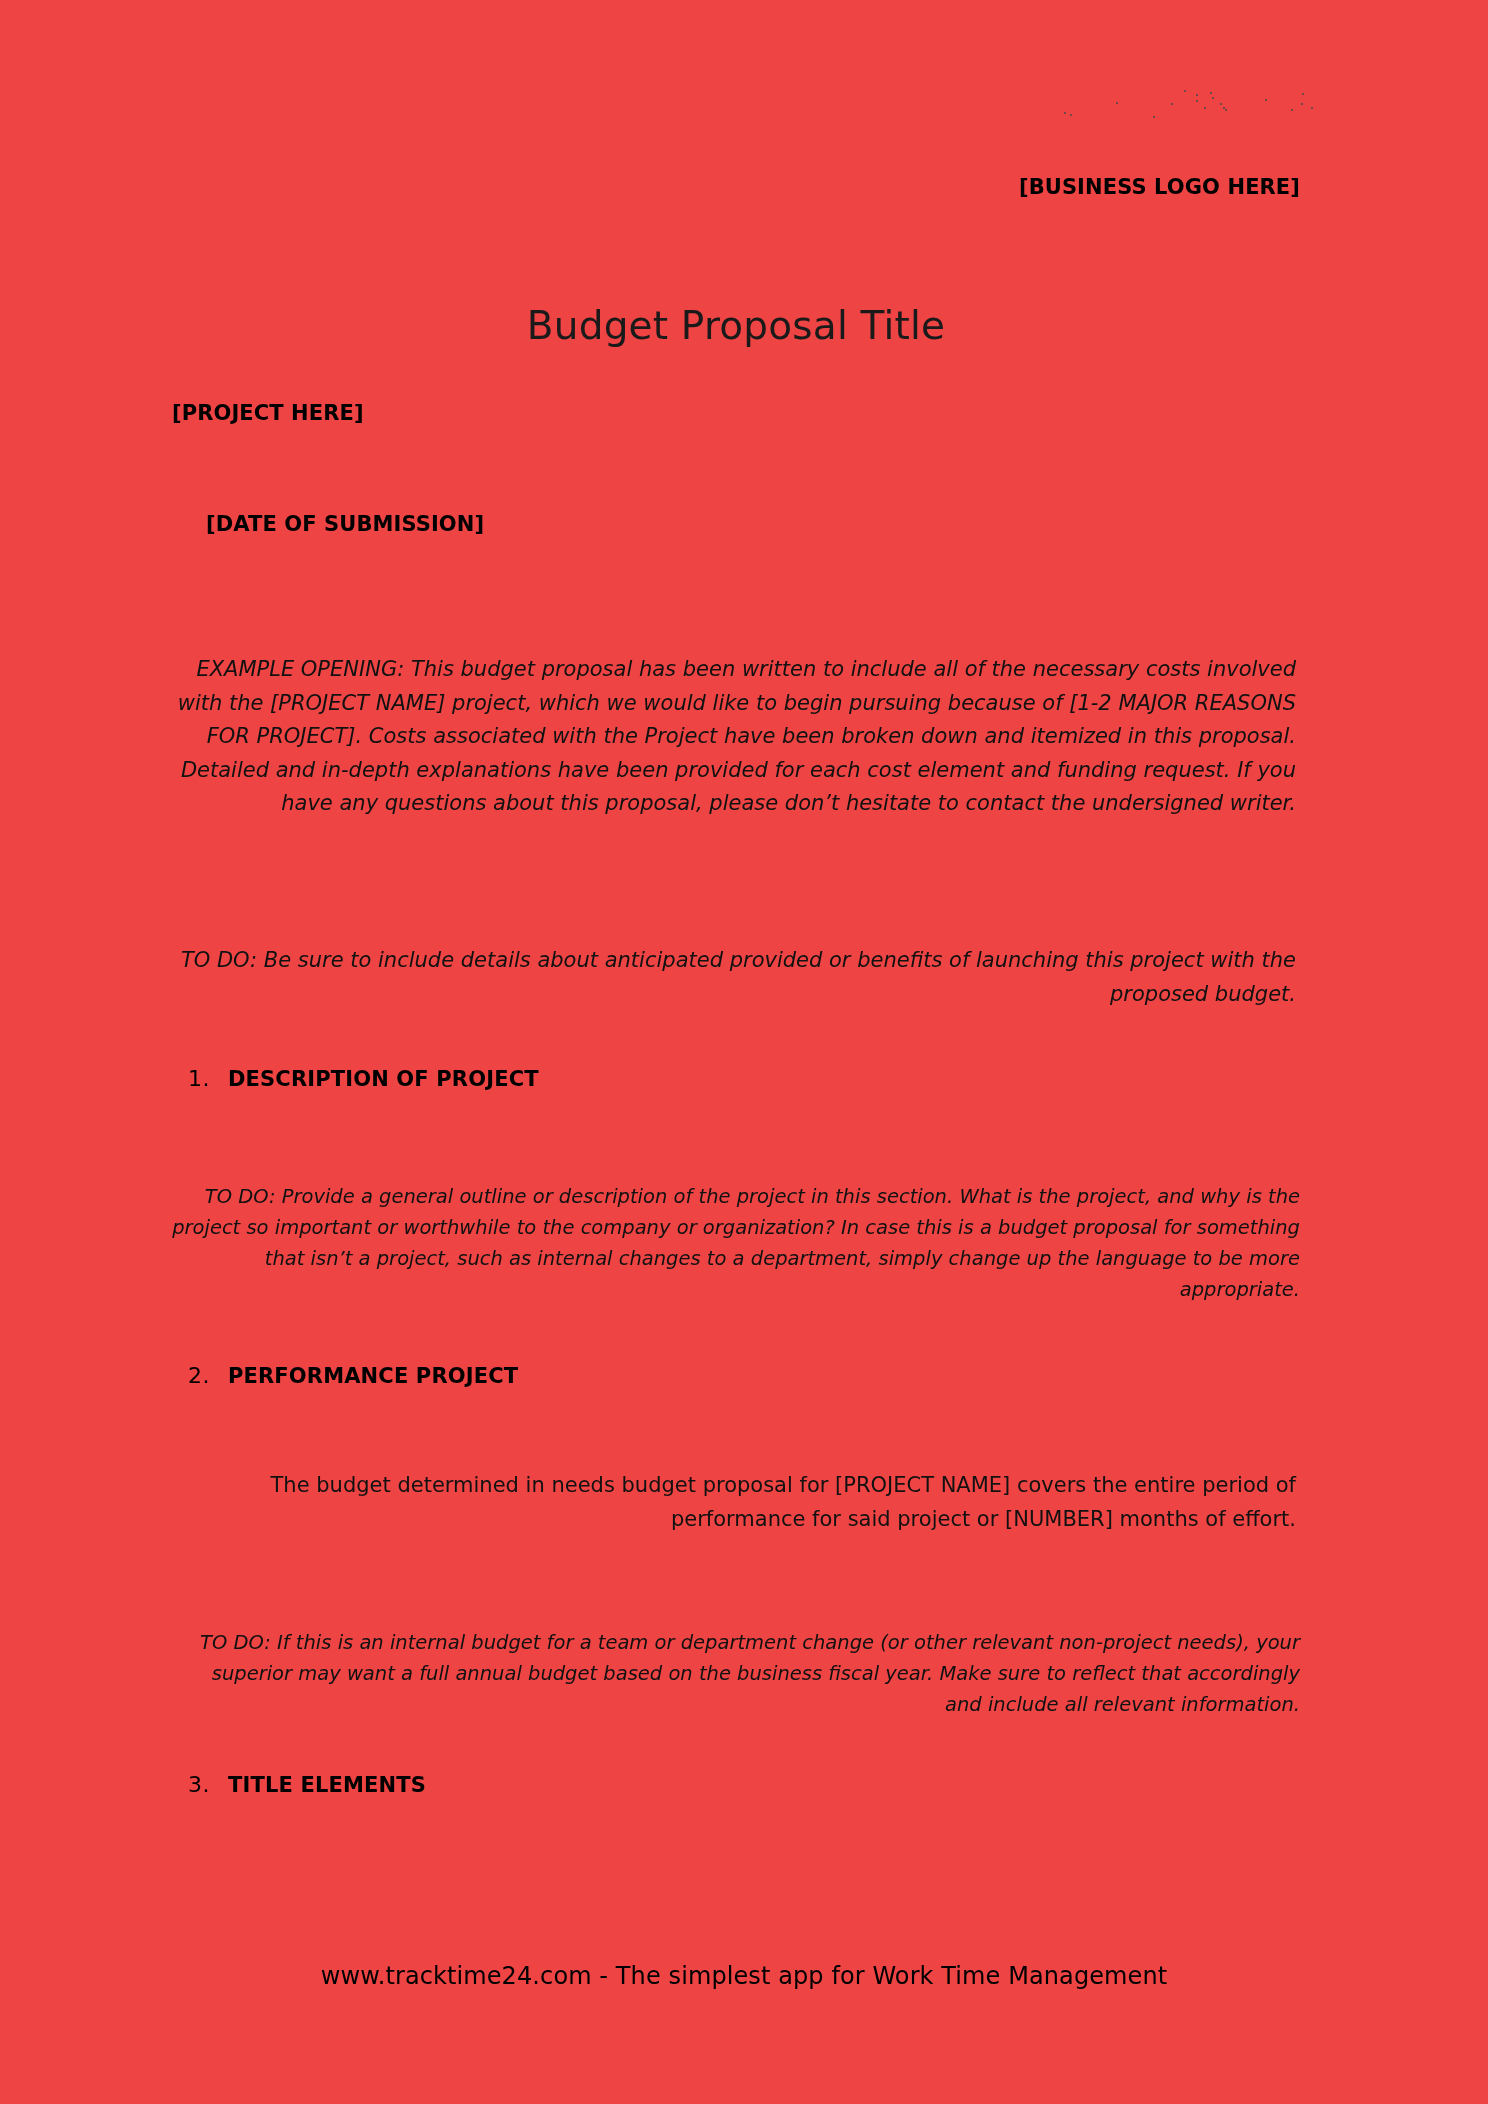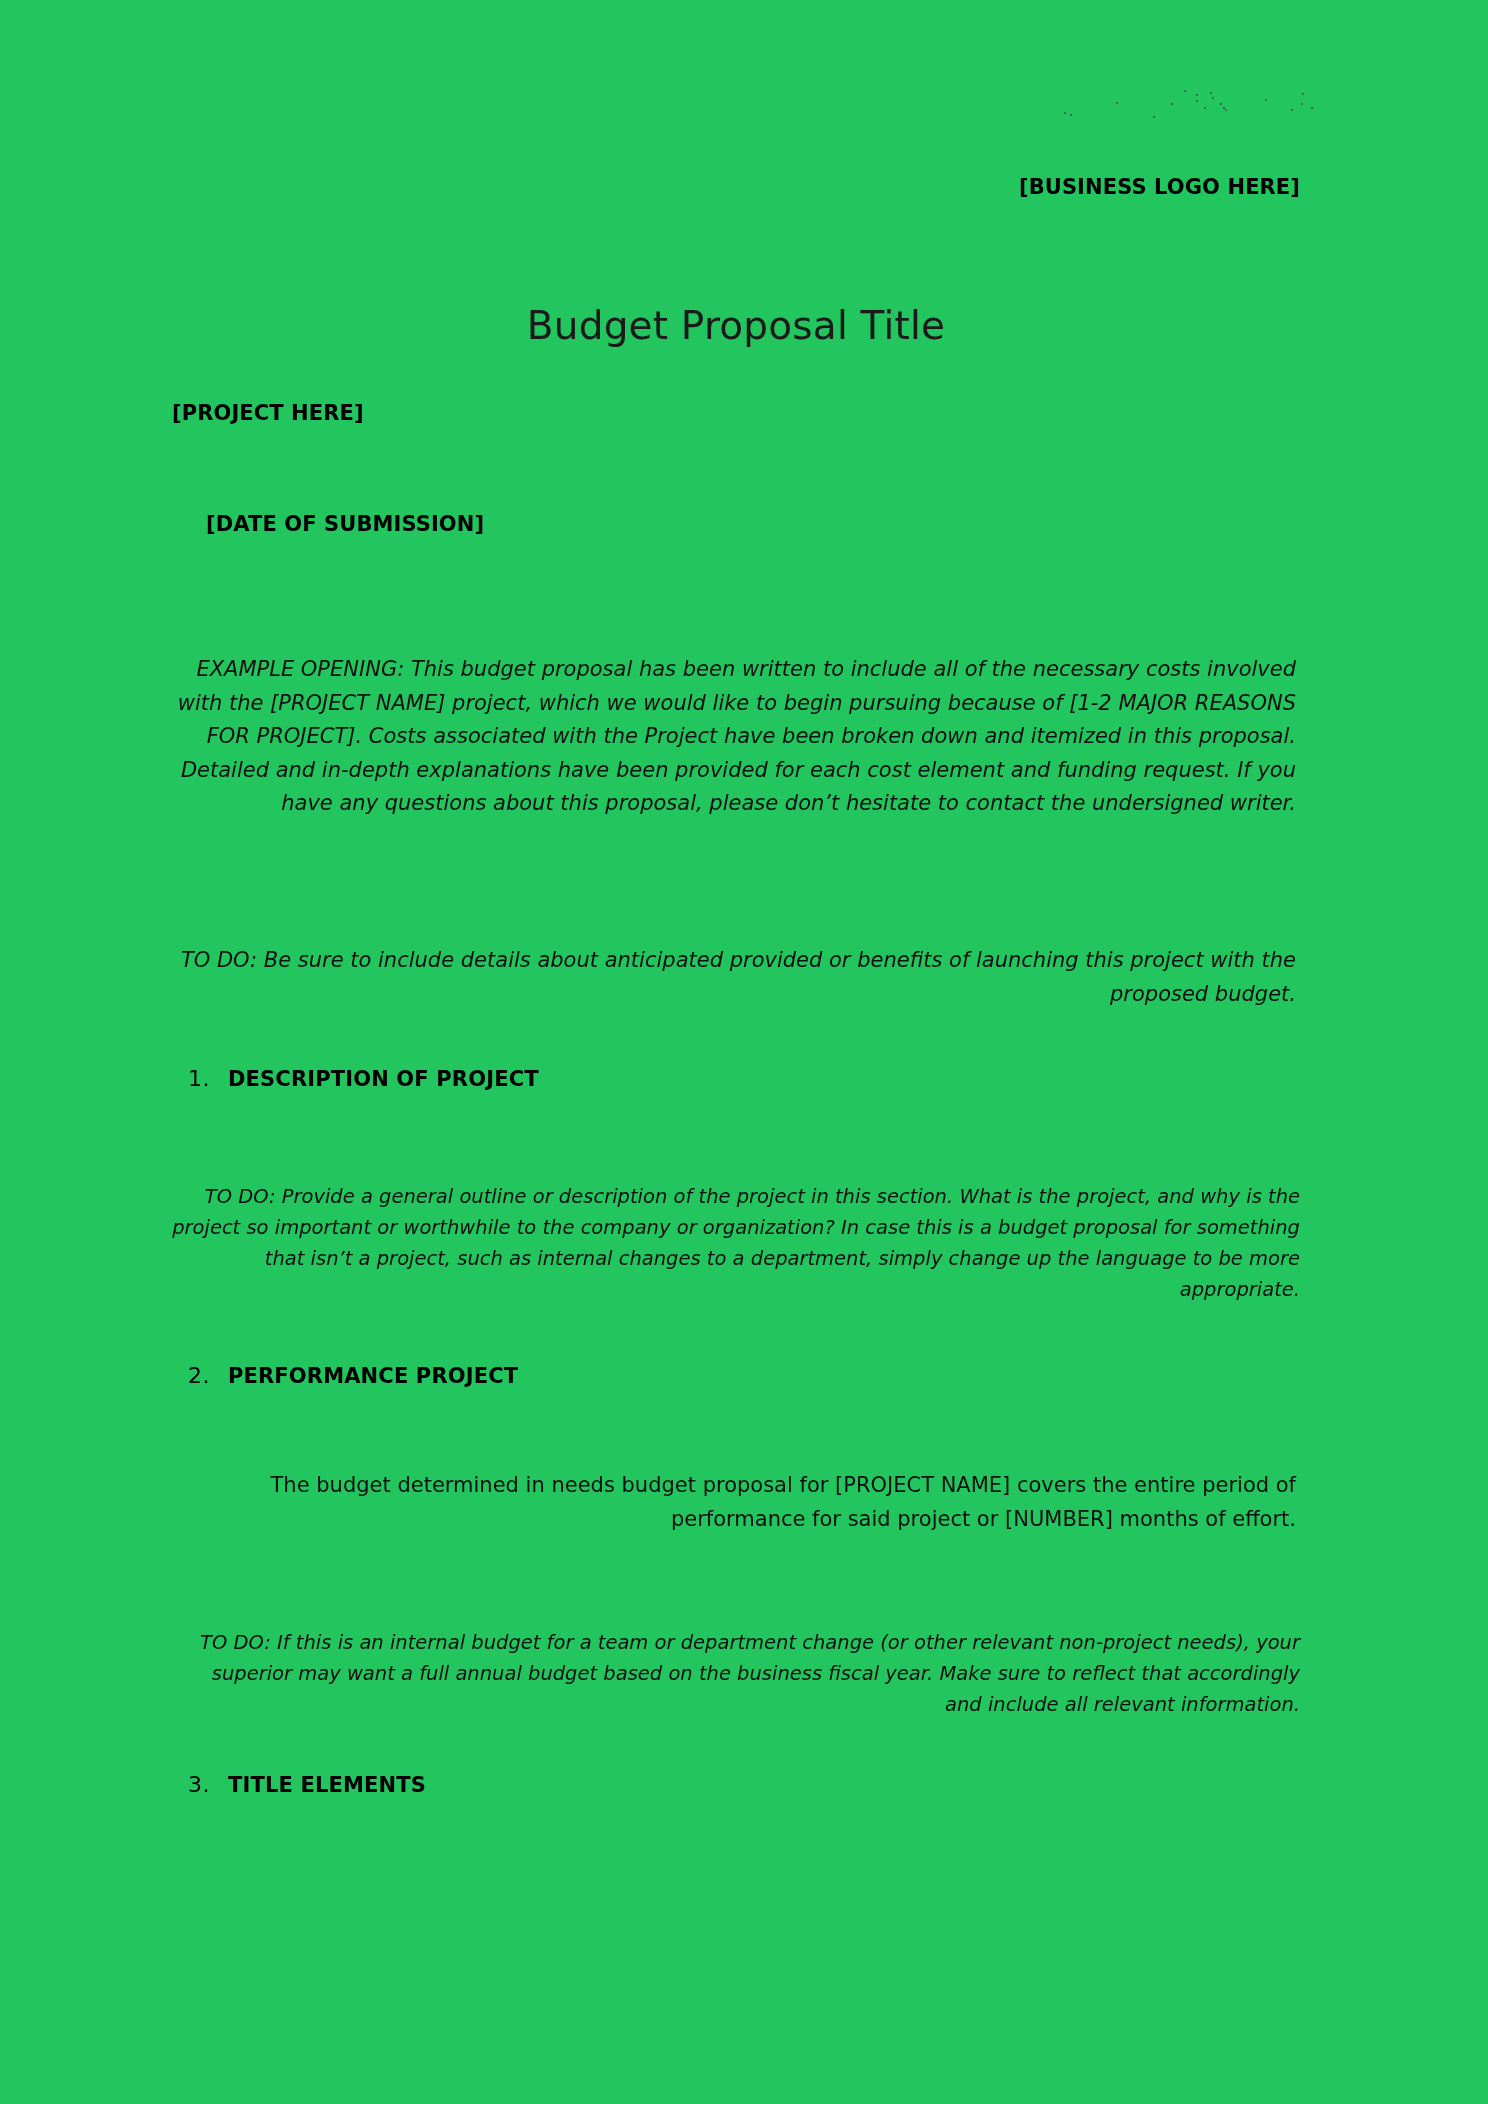--- a/index.html
+++ b/index.html
@@ -8,21 +8,21 @@
     background: #ffffff;
   }
   body {
     font-family: "DejaVu Sans", "Liberation Sans", sans-serif;
     color: #000000;
   }
   .page {
     position: relative;
     width: 1488px;
     height: 2104px;
-    background: #22c55e;
+    background: #ef4444;
     box-sizing: border-box;
     overflow: hidden;
   }
   .content {
     position: absolute;
     left: 172px;
     top: 0;
     width: 1128px;
   }
 
@@ -186,14 +186,15 @@
 
     <p class="para italic p-todo-2">TO DO: If this is an internal budget for a team or department change (or other relevant non-project needs), your superior may want a full annual budget based on the business fiscal year. Make sure to reflect that accordingly and include all relevant information.</p>
 
     <div class="section-heading h-sec-3">
       <span class="num">3.</span>
       <span class="label">TITLE ELEMENTS</span>
     </div>
 
   </div>
 
+  <div class="footer">www.tracktime24.com - The simplest app for Work Time Management</div>
 
 </div>
 
 </body></html>

